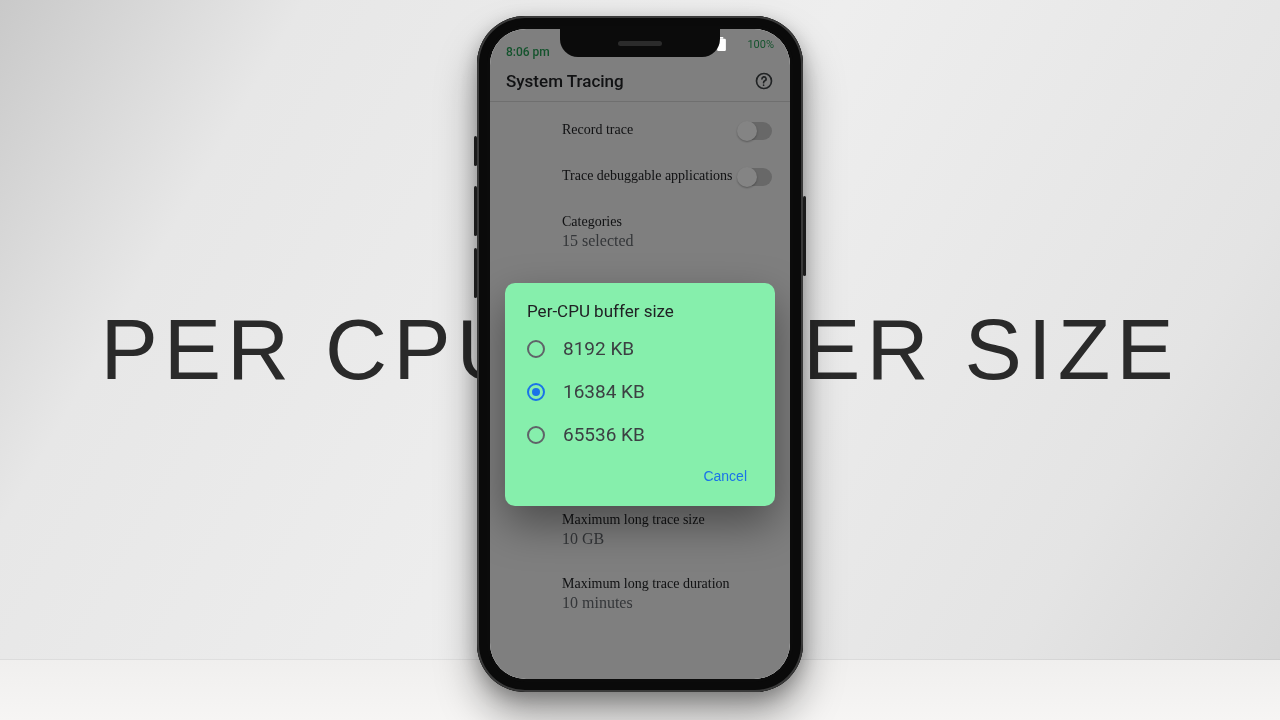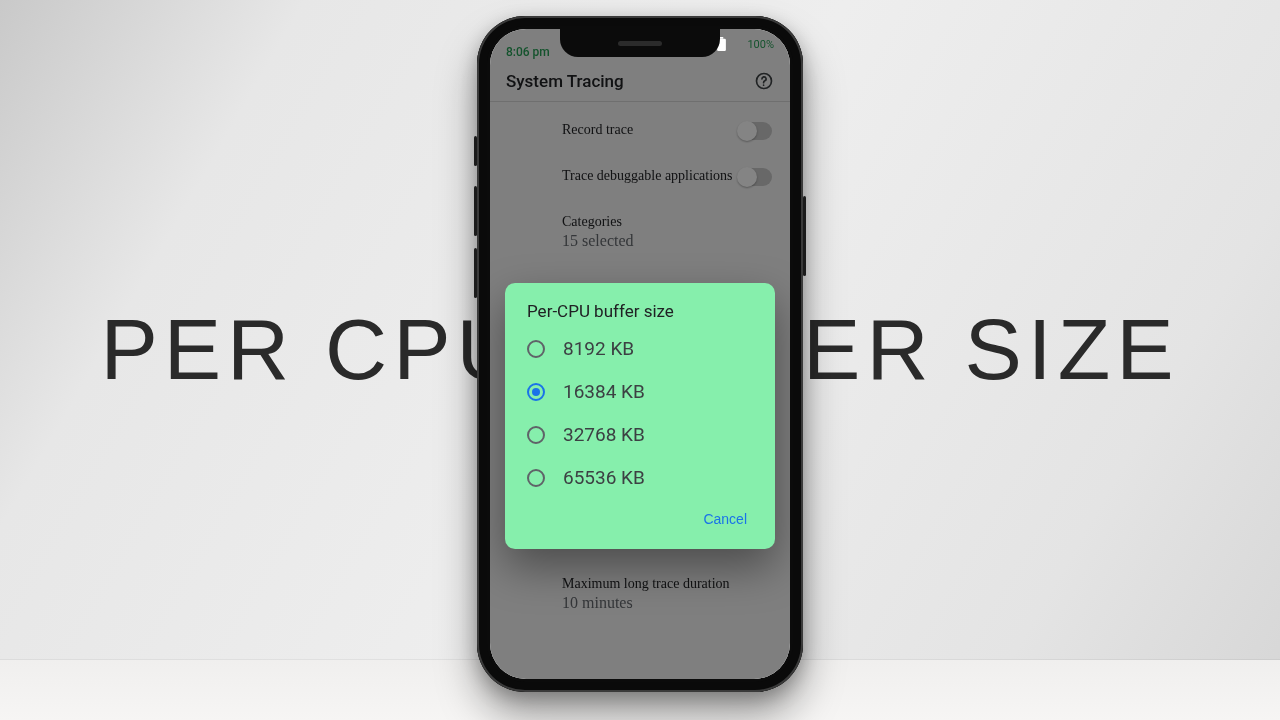--- a/index.html
+++ b/index.html
@@ -258,24 +258,20 @@
         <div class="opt">
           <span class="radio"></span>
           <span class="label">8192 KB</span>
         </div>
         <div class="opt">
           <span class="radio checked"></span>
           <span class="label">16384 KB</span>
         </div>
         <div class="opt">
           <span class="radio"></span>
-          <span class="label">32768 KB</span>
-        </div>
-        <div class="opt">
-          <span class="radio"></span>
           <span class="label">65536 KB</span>
         </div>
 
         <div class="actions">
           <button class="cancel">Cancel</button>
         </div>
       </div>
 
     </div>
   </div>

